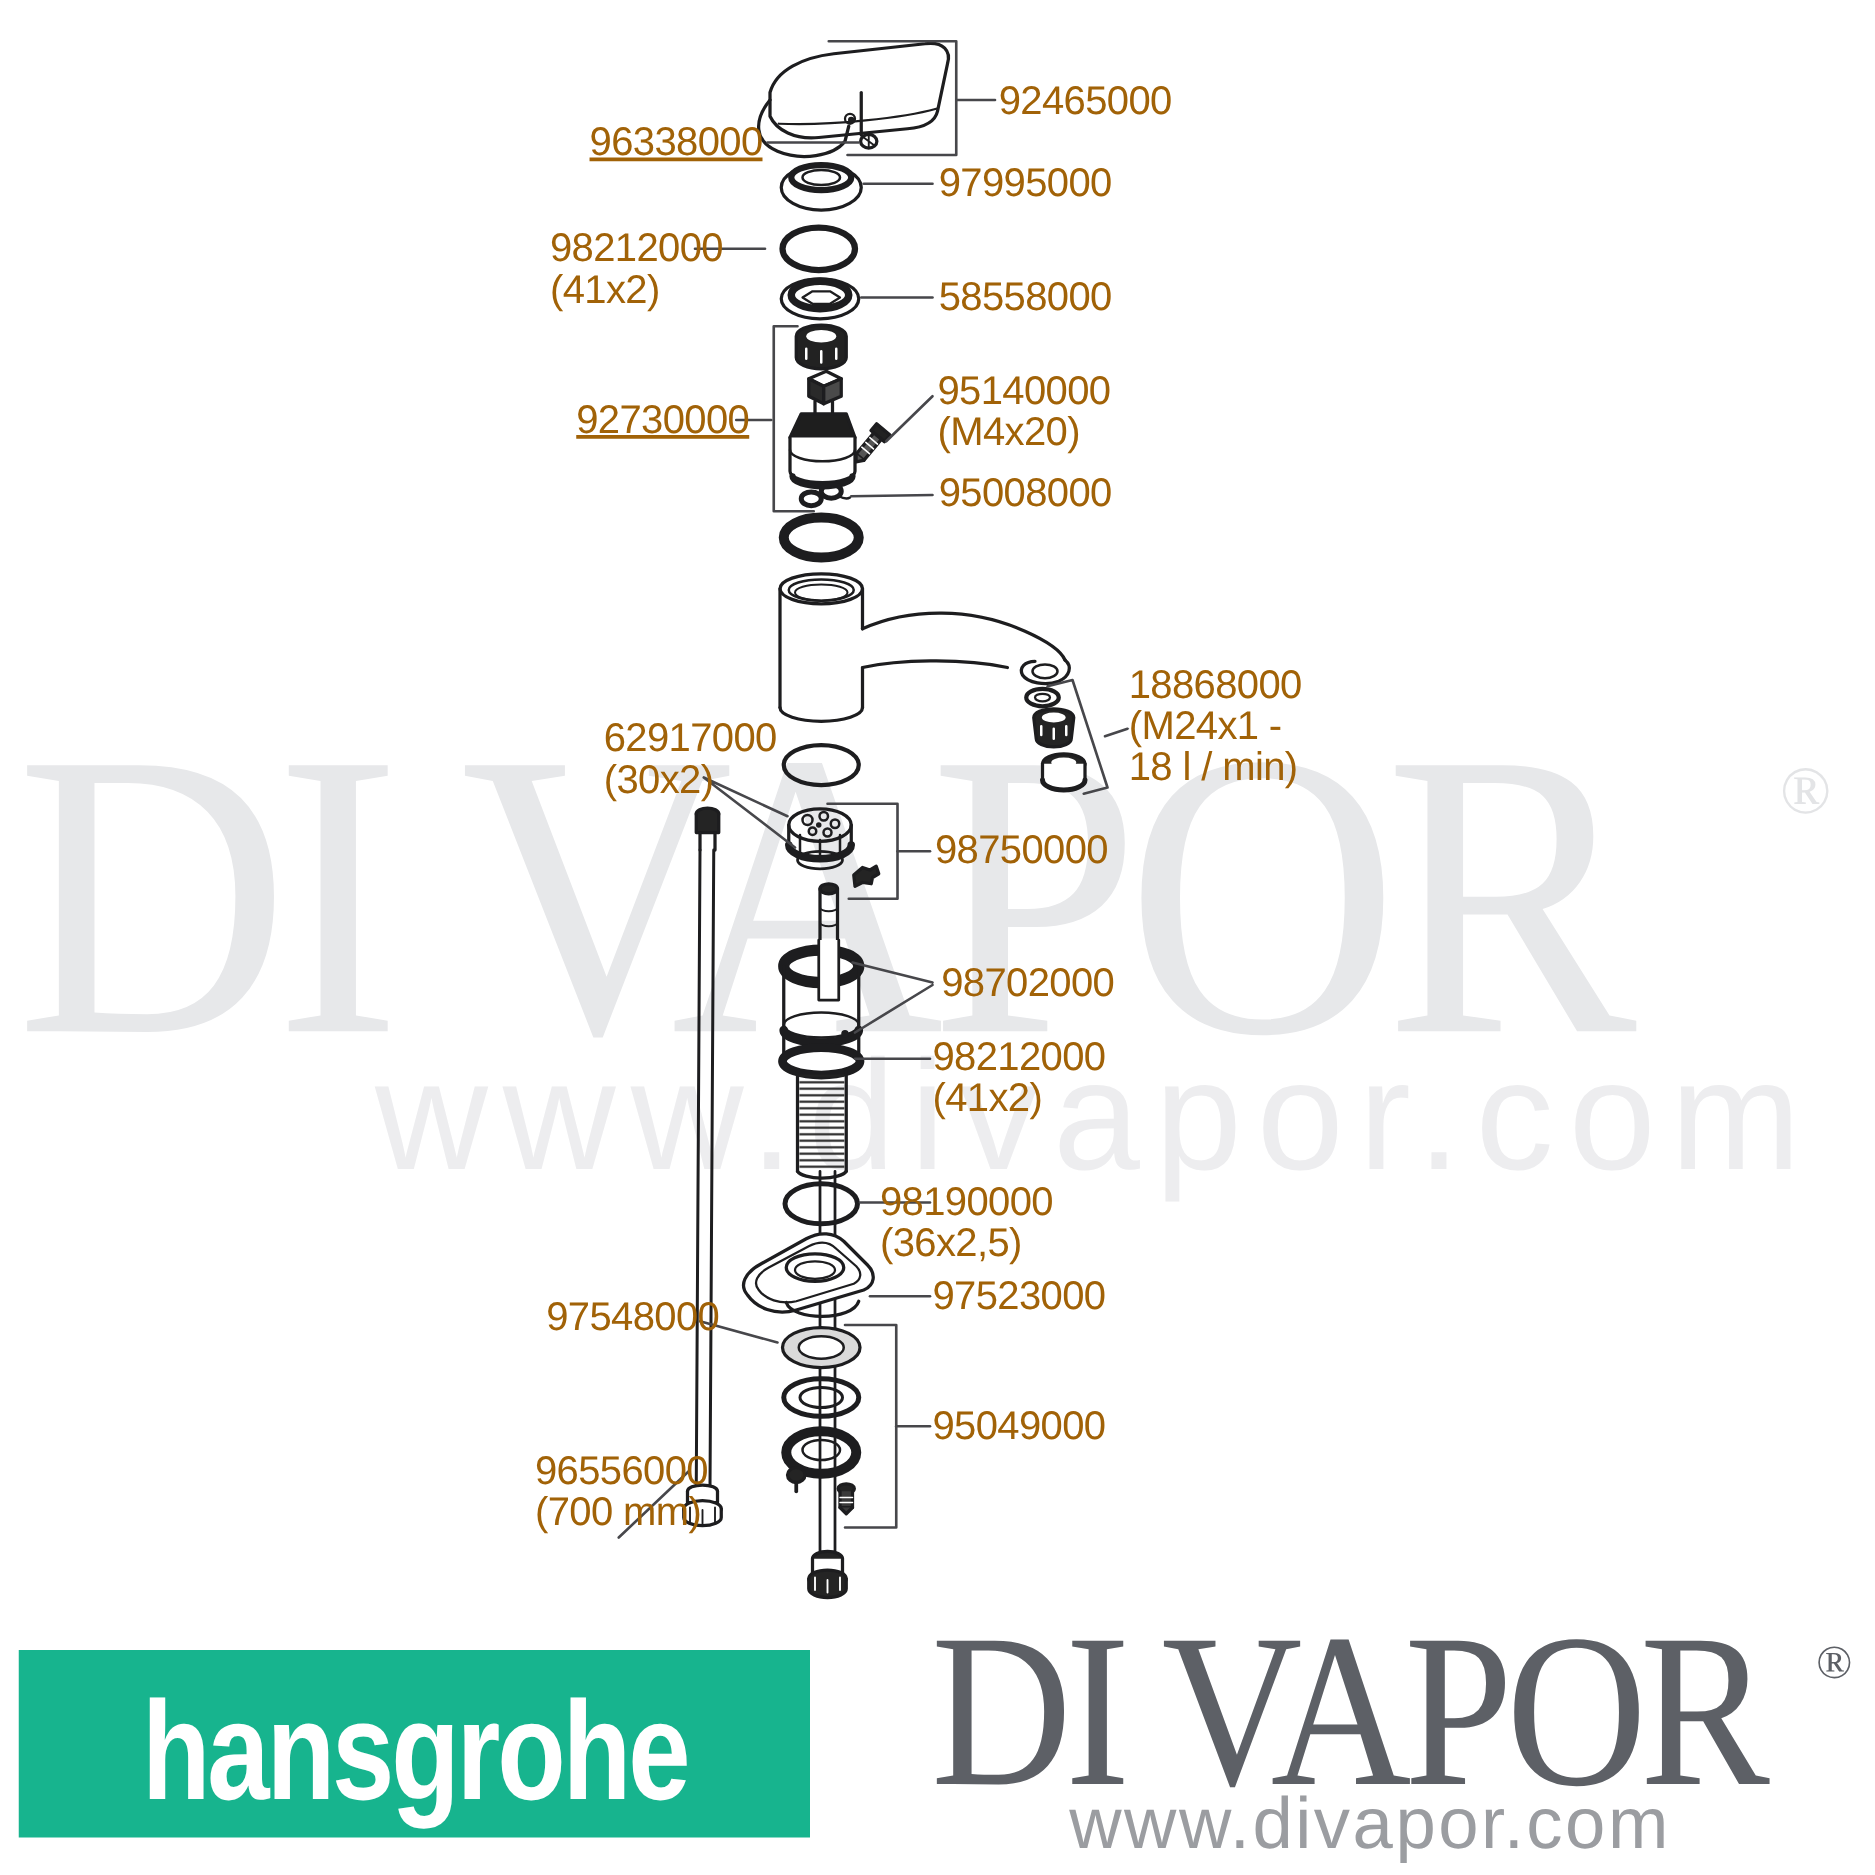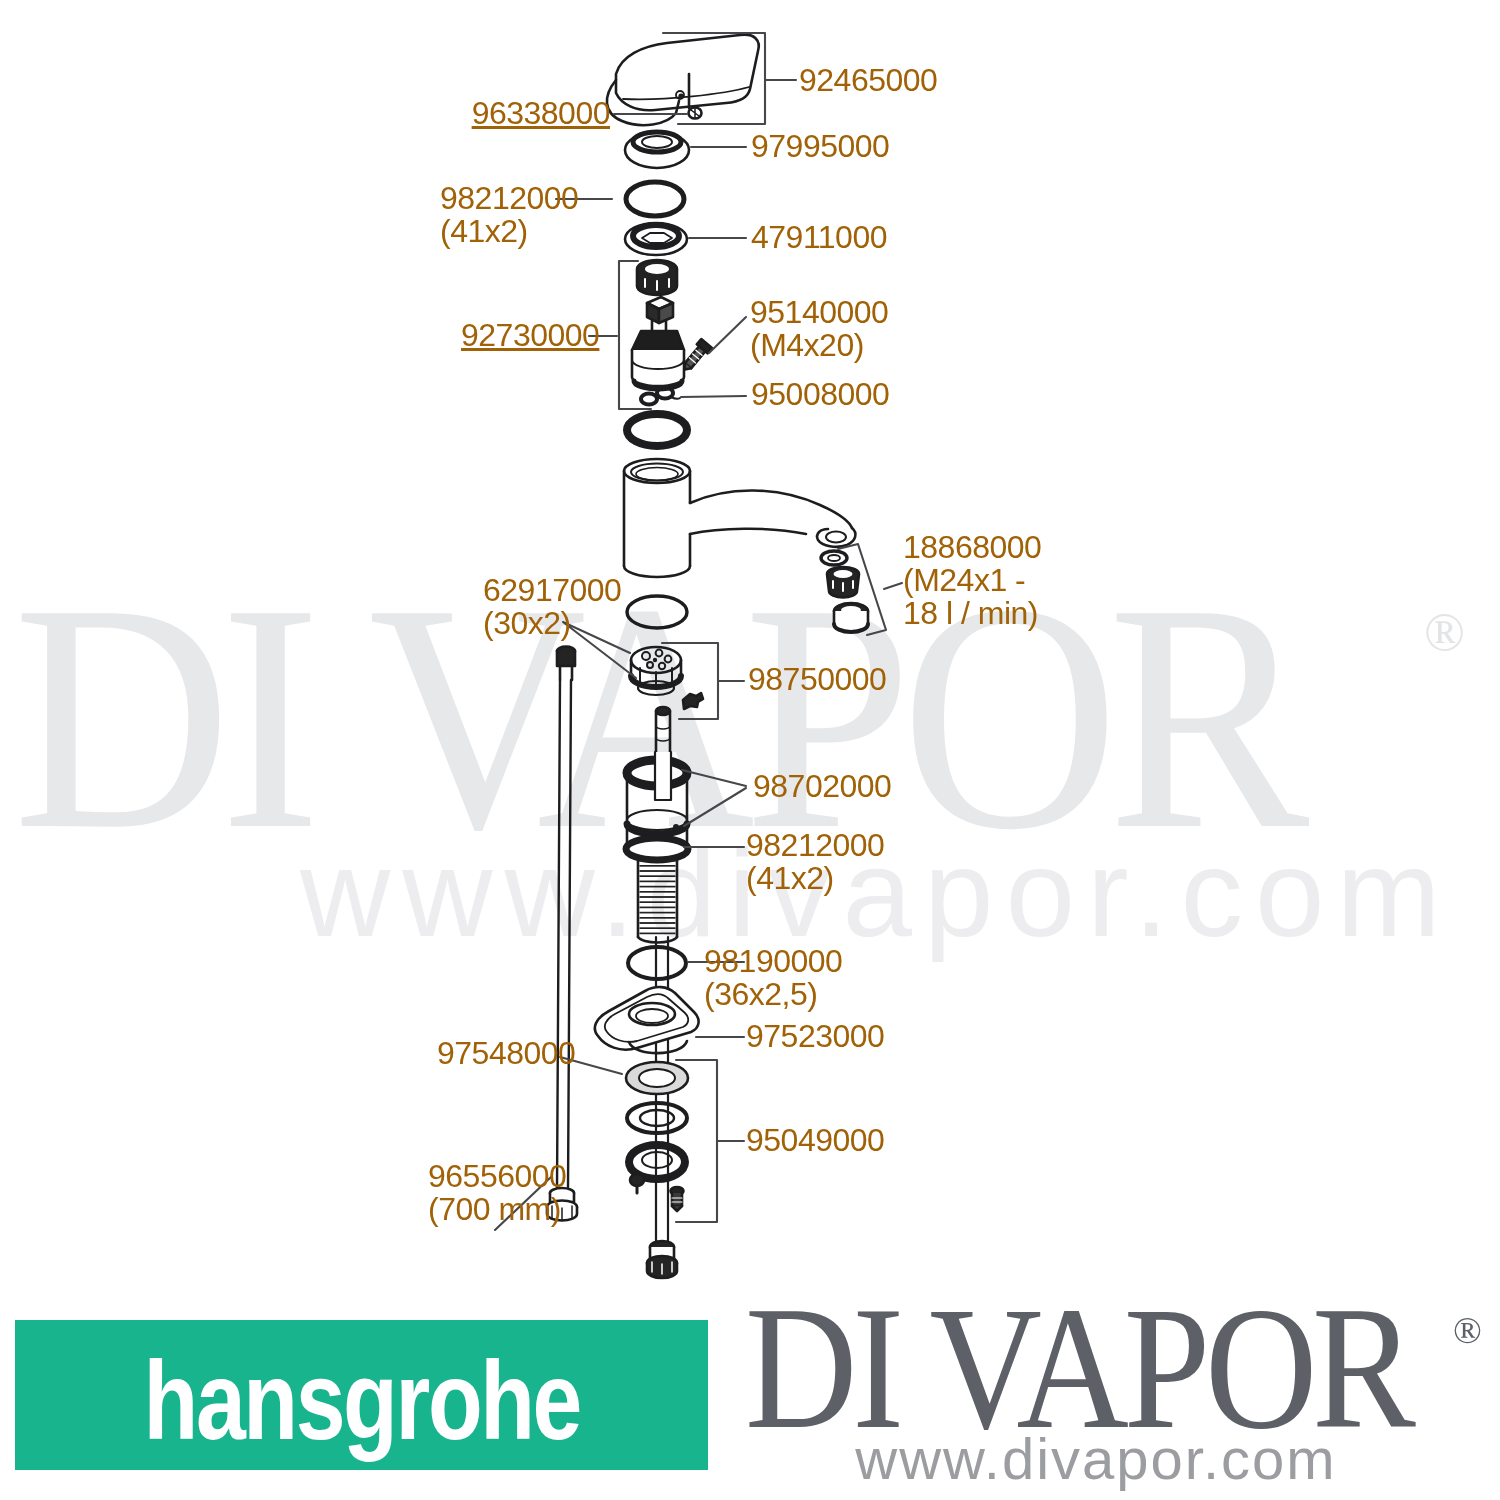--- a/index.html
+++ b/index.html
@@ -12,21 +12,21 @@
   .wm-reg{position:absolute;left:1424px;top:601px;font-family:"Liberation Serif",serif;
     font-size:54px;color:#e3e4e6;z-index:1;}
   .wm-url{position:absolute;left:300px;top:830px;font-size:125px;line-height:1;
     color:#ededef;letter-spacing:12px;white-space:nowrap;z-index:1;}
   
   #diagram-svg{position:absolute;left:0;top:0;z-index:2;}
   .plabel{position:absolute;z-index:3;font-size:32px;line-height:33px;color:#a16207;
     letter-spacing:-.5px;white-space:nowrap;}
   .plabel.ra{text-align:right;text-decoration:underline;}
   
-  .hg-box{position:absolute;left:15px;top:1320px;width:693px;height:150px;background:#17b48e;
+  .hg-box{position:absolute;left:15px;top:1320px;width:633px;height:150px;background:#17b48e;
     z-index:4;display:flex;align-items:center;justify-content:center;}
   .hg-text{color:#ffffff;font-size:112px;font-weight:bold;letter-spacing:-3px;line-height:1;
     transform:scale(.8,1) translateY(6px);transform-origin:center;white-space:nowrap;}
   .dv-brand{position:absolute;left:745px;top:1281px;font-family:"Liberation Serif",serif;
     font-size:175px;line-height:1;color:#5d6066;letter-spacing:-6px;white-space:nowrap;
     transform:scaleX(.89);transform-origin:left top;z-index:4;}
   .dv-reg{position:absolute;left:1453px;top:1308px;font-family:"Liberation Serif",serif;
     font-size:38px;color:#5d6066;z-index:4;}
   .dv-url{position:absolute;left:745px;top:1430px;width:702px;text-align:center;font-size:58px;
     line-height:1;color:#9b9da1;letter-spacing:2px;z-index:4;}
@@ -247,21 +247,21 @@
   </g>
 </svg>
 
 <div class="plabel" style="left:799px;top:64px">92465000</div>
 <div class="plabel ra" style="left:450px;top:97px;width:160px">96338000</div>
 <div class="plabel" style="left:751px;top:130px">97995000</div>
 <div class="plabel" style="left:440px;top:182px">
   <div>98212000</div>
   <div>(41x2)</div>
 </div>
-<div class="plabel" style="left:751px;top:221px">47911000</div>
+<div class="plabel" style="left:751px;top:221px">58558000</div>
 <div class="plabel ra" style="left:461px;top:319px;width:126px">92730000</div>
 <div class="plabel" style="left:750px;top:296px">
   <div>95140000</div>
   <div>(M4x20)</div>
 </div>
 <div class="plabel" style="left:751px;top:378px">95008000</div>
 <div class="plabel" style="left:903px;top:531px">
   <div>18868000</div>
   <div>(M24x1 -</div>
   <div>18 l / min)</div>

